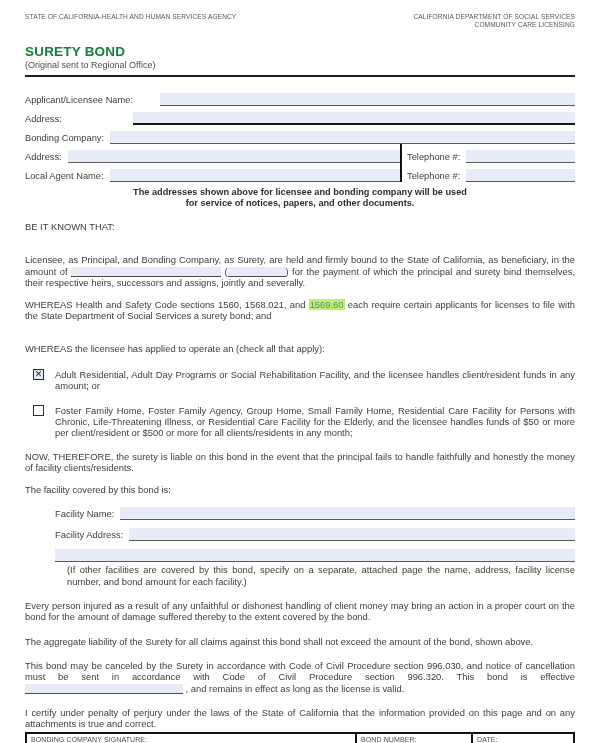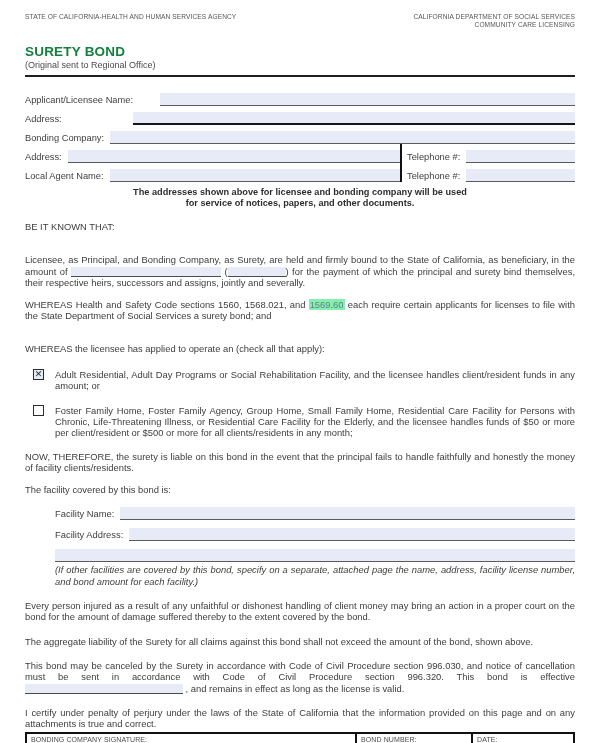--- a/index.html
+++ b/index.html
@@ -41,37 +41,37 @@
 
   
   .sec { font-size:9.4px; color:#3d3d3d; line-height:11.3px; }
   .p { margin-top:11px; text-align:justify; }
   .p.nj { text-align:left; }
   .blank {
     display:inline-block; height:10px;
     background:#e6ebf7; border-bottom:1px solid #4a4a4a;
     vertical-align:-2px;
   }
-  .hl { background:#86efac; color:#5d7f95; padding:0 1px; }
+  .hl { background:#bef264; color:#5d7f95; padding:0 1px; }
 
   
   .cbrow { display:flex; margin-top:13px; align-items:flex-start; }
   .cbox {
     width:11px; height:11px; flex:0 0 11px;
     border:1.3px solid #2c2c2c; margin:0 11px 0 8px;
     font-size:9px; line-height:9px; text-align:center; color:#2c2c2c;
     background:#fff;
   }
   .cbox.checked { background:#e3eaf6; }
   .cbtext { flex:1; text-align:justify; }
 
   
   .fac { margin-left:30px; }
   .fac .frow { height:21px; font-size:9.4px; }
-  .facnote { margin-left:30px; margin-top:2px; text-align:justify;font-style:italic; }
+  .facnote { margin-left:42px; margin-top:2px; text-align:justify; }
 
   
   .sigtable {
     margin-top:3px; width:550px;
     border:2px solid #111; border-bottom:3px solid #111;
     display:grid; grid-template-columns:328px 116px 102px;
   }
   .sigcell { padding:2px 3px 3px 4px; }
   .sigcell + .sigcell { border-left:2.2px solid #111; }
   .sighead { font-size:7px; color:#4c4c4c; letter-spacing:.1px; }

